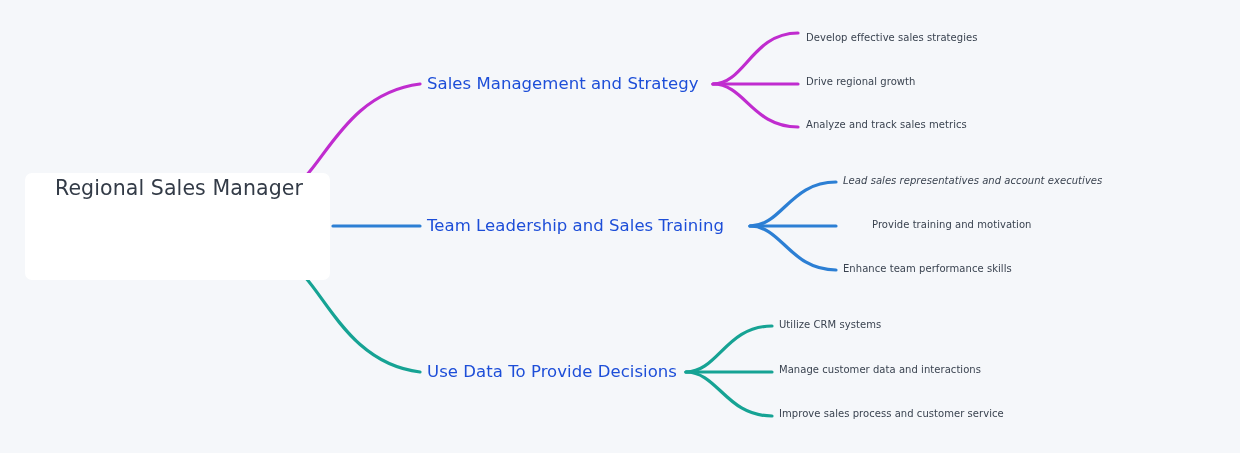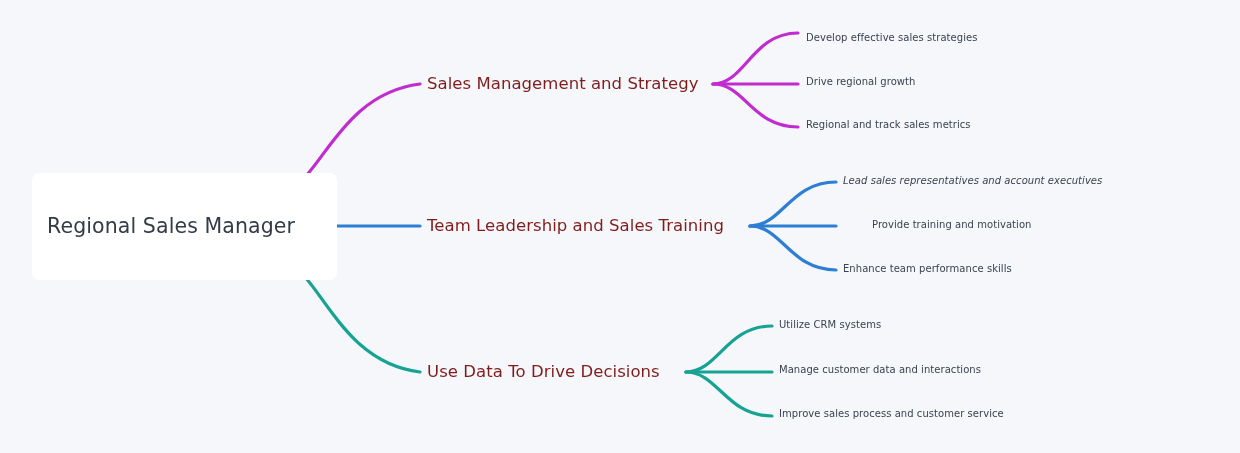--- a/index.html
+++ b/index.html
@@ -20,44 +20,44 @@
   }
   #connectors {
     position: absolute;
     left: 0;
     top: 0;
     width: 1240px;
     height: 453px;
   }
   .root-node {
     position: absolute;
-    left: 32px;
+    left: 25px;
     top: 173px;
     width: 305px;
     height: 107px;
     background: #ffffff;
     border-radius: 7px;
     box-sizing: border-box;
     display: flex;
-    flex-direction: column;
+    flex-direction: row;
     justify-content: center;
     padding-left: 15px;
     padding-right: 12px;
   }
   .root-line {
     font-size: 20.5px;
     color: #333b47;
     line-height: 31px;
     letter-spacing: 0.1px;
     white-space: nowrap;
   }
   .branch-label {
     position: absolute;
     font-size: 16.5px;
-    color: #7f1d1d;
+    color: #1d4ed8;
     line-height: 1;
     white-space: nowrap;
     letter-spacing: 0.05px;
   }
   .leaf-label {
     position: absolute;
     font-size: 10px;
     color: #3a4350;
     line-height: 1;
     white-space: nowrap;
@@ -89,25 +89,25 @@
     <path d="M 686 372 L 772 372" fill="none" stroke="#16a394" stroke-width="3.2" stroke-linecap="round"></path>
     <path d="M 686 372 C 718 372 726 416 772 416" fill="none" stroke="#16a394" stroke-width="3.2" stroke-linecap="round"></path>
   </svg>
 
   <div class="root-node">
     <div class="root-line">Regional Sales Manager</div>
   </div>
 
   <div class="branch-label" style="left:427px; top:76px;">Sales Management and Strategy</div>
   <div class="branch-label" style="left:427px; top:218px;">Team Leadership and Sales Training</div>
-  <div class="branch-label" style="left:427px; top:364px;">Use Data To Drive Decisions</div>
+  <div class="branch-label" style="left:427px; top:364px;">Use Data To Provide Decisions</div>
 
   <div class="leaf-label" style="left:806px; top:33px;">Develop effective sales strategies</div>
   <div class="leaf-label" style="left:806px; top:77px;">Drive regional growth</div>
-  <div class="leaf-label" style="left:806px; top:120px;">Regional and track sales metrics</div>
+  <div class="leaf-label" style="left:806px; top:120px;">Analyze and track sales metrics</div>
 
   <div class="leaf-label" style="left:843px; top:176px;font-style:italic;">Lead sales representatives and account executives</div>
   <div class="leaf-label" style="left:872px; top:220px;">Provide training and motivation</div>
   <div class="leaf-label" style="left:843px; top:264px;">Enhance team performance skills</div>
 
   <div class="leaf-label" style="left:779px; top:320px;">Utilize CRM systems</div>
   <div class="leaf-label" style="left:779px; top:365px;">Manage customer data and interactions</div>
   <div class="leaf-label" style="left:779px; top:409px;">Improve sales process and customer service</div>
 
 </div>

